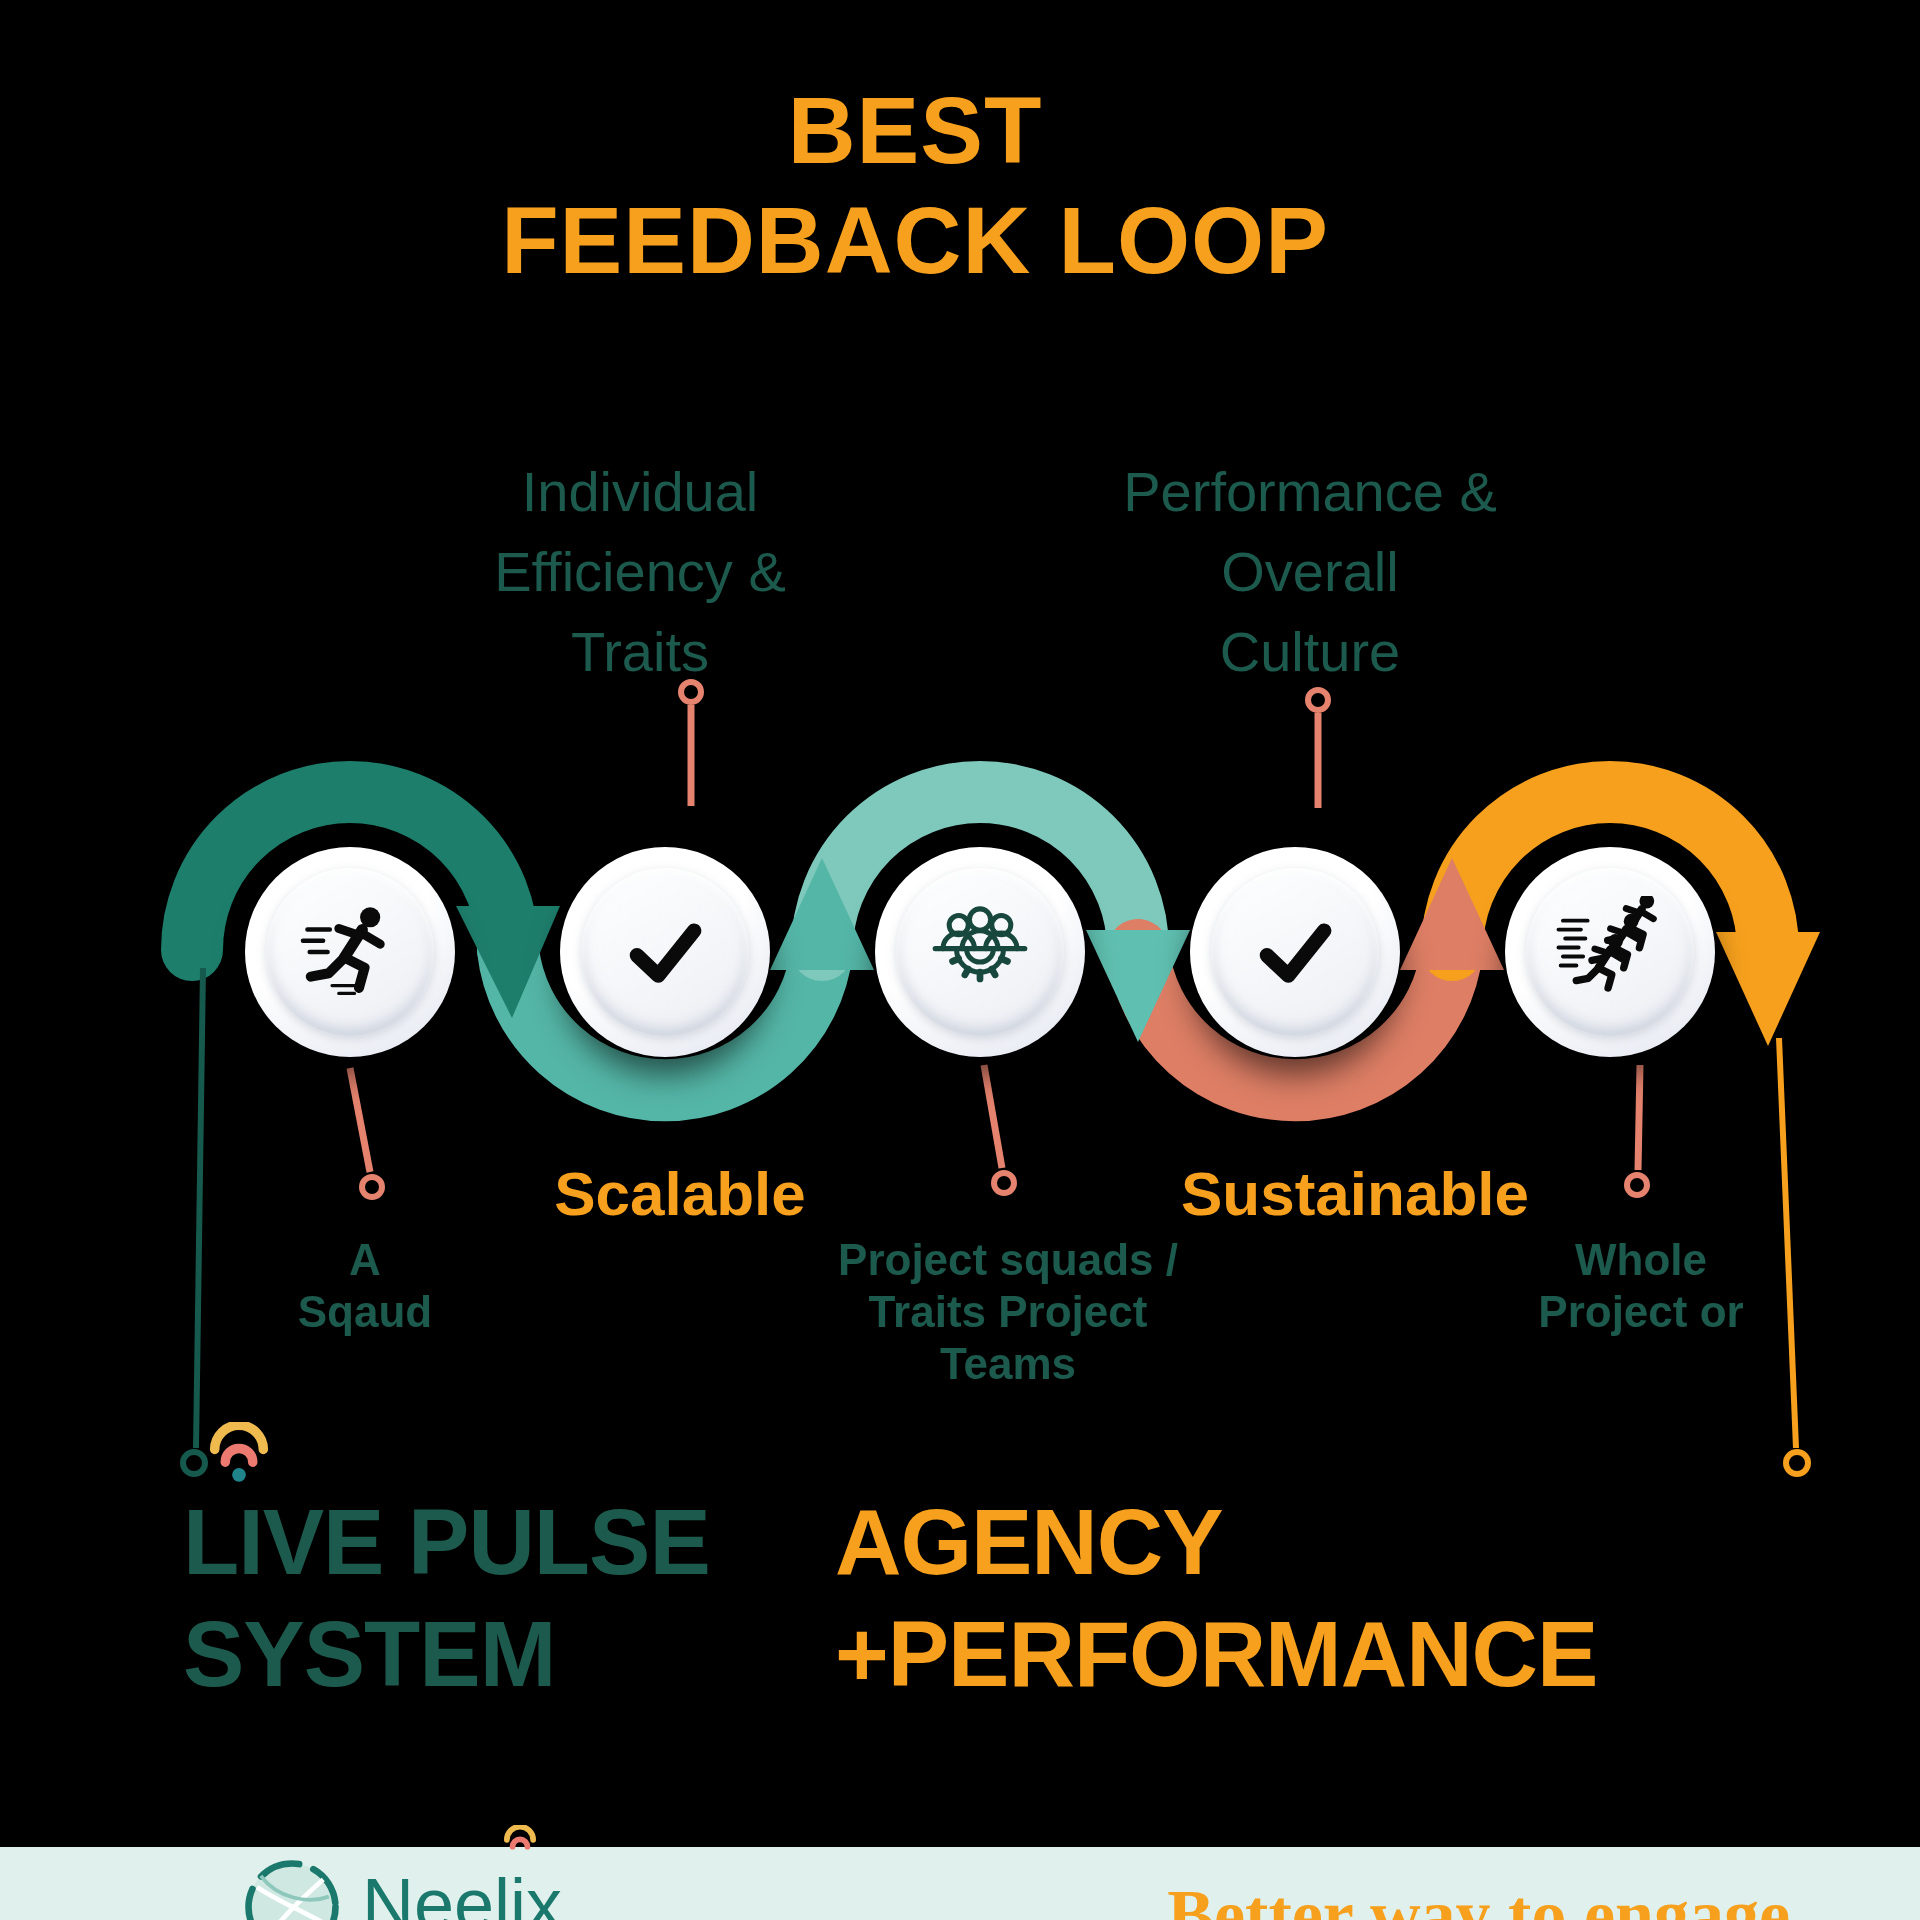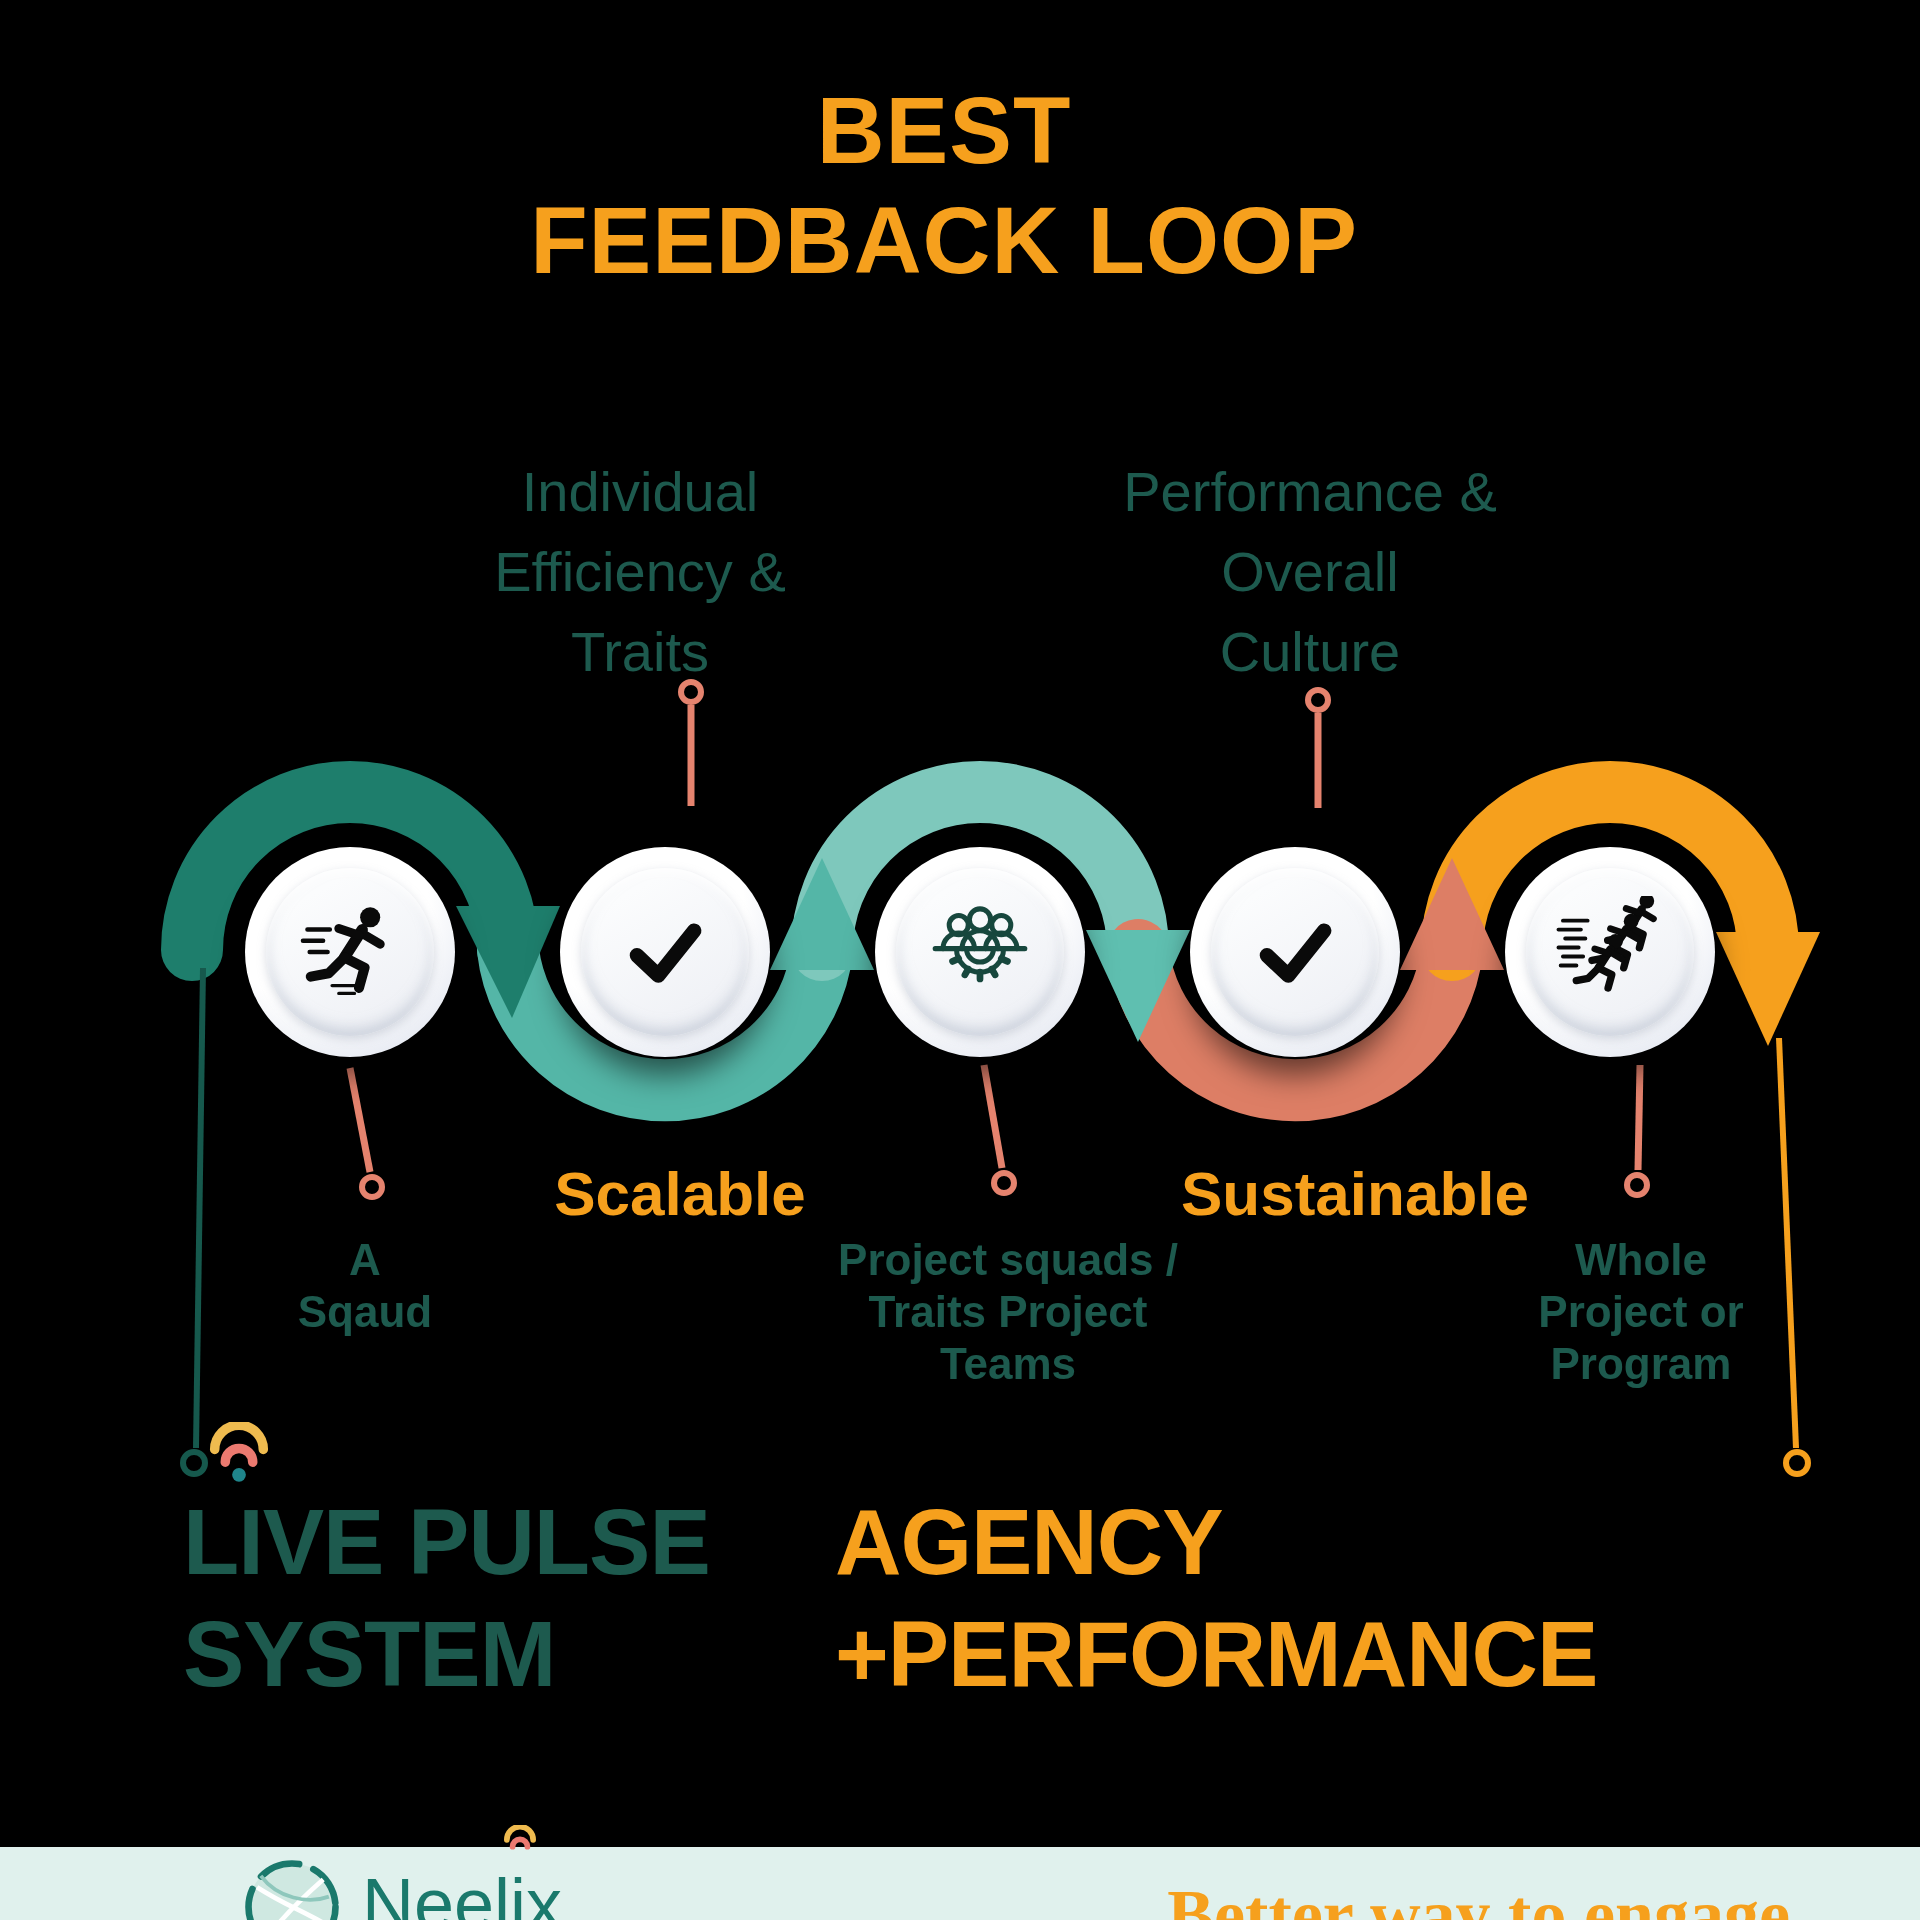--- a/index.html
+++ b/index.html
@@ -34,21 +34,21 @@
   .node-inner{position:absolute;left:21px;top:21px;width:168px;height:168px;border-radius:50%;
         background:linear-gradient(150deg,#fbfcfd 20%,#eef0f5 90%);
         box-shadow:inset 0 5px 9px #ffffff, inset 0 -7px 14px rgba(173,183,199,.55),
                    0 3px 10px rgba(150,158,175,.35);}
   .node-icon{position:absolute;left:49px;top:49px;width:112px;height:112px;}
   .ink-stroke{stroke:var(--ink);fill:none;stroke-linecap:round;stroke-linejoin:round;}
   .ink-fill{fill:var(--ink);}
   .team-stroke{stroke:var(--icon-stroke);fill:none;stroke-linecap:round;stroke-linejoin:round;}
   
   .title{left:0;top:76px;width:1830px;text-align:center;color:var(--orange);
-         font-size:94px;font-weight:800;line-height:110px;letter-spacing:1px;z-index:3;padding-left:29px;}
+         font-size:94px;font-weight:800;line-height:110px;letter-spacing:1px;z-index:3;}
   .callout{width:620px;text-align:center;color:var(--text-teal);font-size:56px;
            line-height:80px;font-weight:400;z-index:3;}
   .flow-word{width:520px;text-align:center;color:var(--orange);font-size:62px;
              font-weight:700;z-index:3;}
   .note{text-align:center;color:var(--text-teal);font-size:44px;font-weight:700;
         line-height:52px;z-index:3;}
   .big-head{font-size:92px;font-weight:700;line-height:112px;letter-spacing:-1px;z-index:3;}
   .live{left:183px;top:1486px;color:var(--text-teal);text-align:left;}
   .agency{right:85px;top:1486px;width:1000px;color:var(--orange);text-align:left;}
   
@@ -186,21 +186,20 @@
 
   <div class="abs note" style="left:758px;top:1234px;width:500px;">
     <div>Project squads /</div>
     <div>Traits Project</div>
     <div>Teams</div>
   </div>
 
   <div class="abs note" style="left:1441px;top:1234px;width:400px;">
     <div>Whole</div>
     <div>Project or</div>
-    <div>Program</div>
   </div>
 
   <svg class="abs wifi-big" viewBox="0 0 70 60">
     <path d="M12 26 A23 23 0 0 1 58 26" fill="none" stroke="var(--wifi-gold)" stroke-width="9" stroke-linecap="round"></path>
     <path d="M22 38 A13 13 0 0 1 48 38" fill="none" stroke="var(--wifi-salmon)" stroke-width="9" stroke-linecap="round"></path>
     <circle class="wifi-dot" cx="35" cy="50" r="6.5" fill="var(--wifi-dot)"></circle>
   </svg>
 
   <div class="abs big-head live">
     <div>LIVE PULSE</div>

